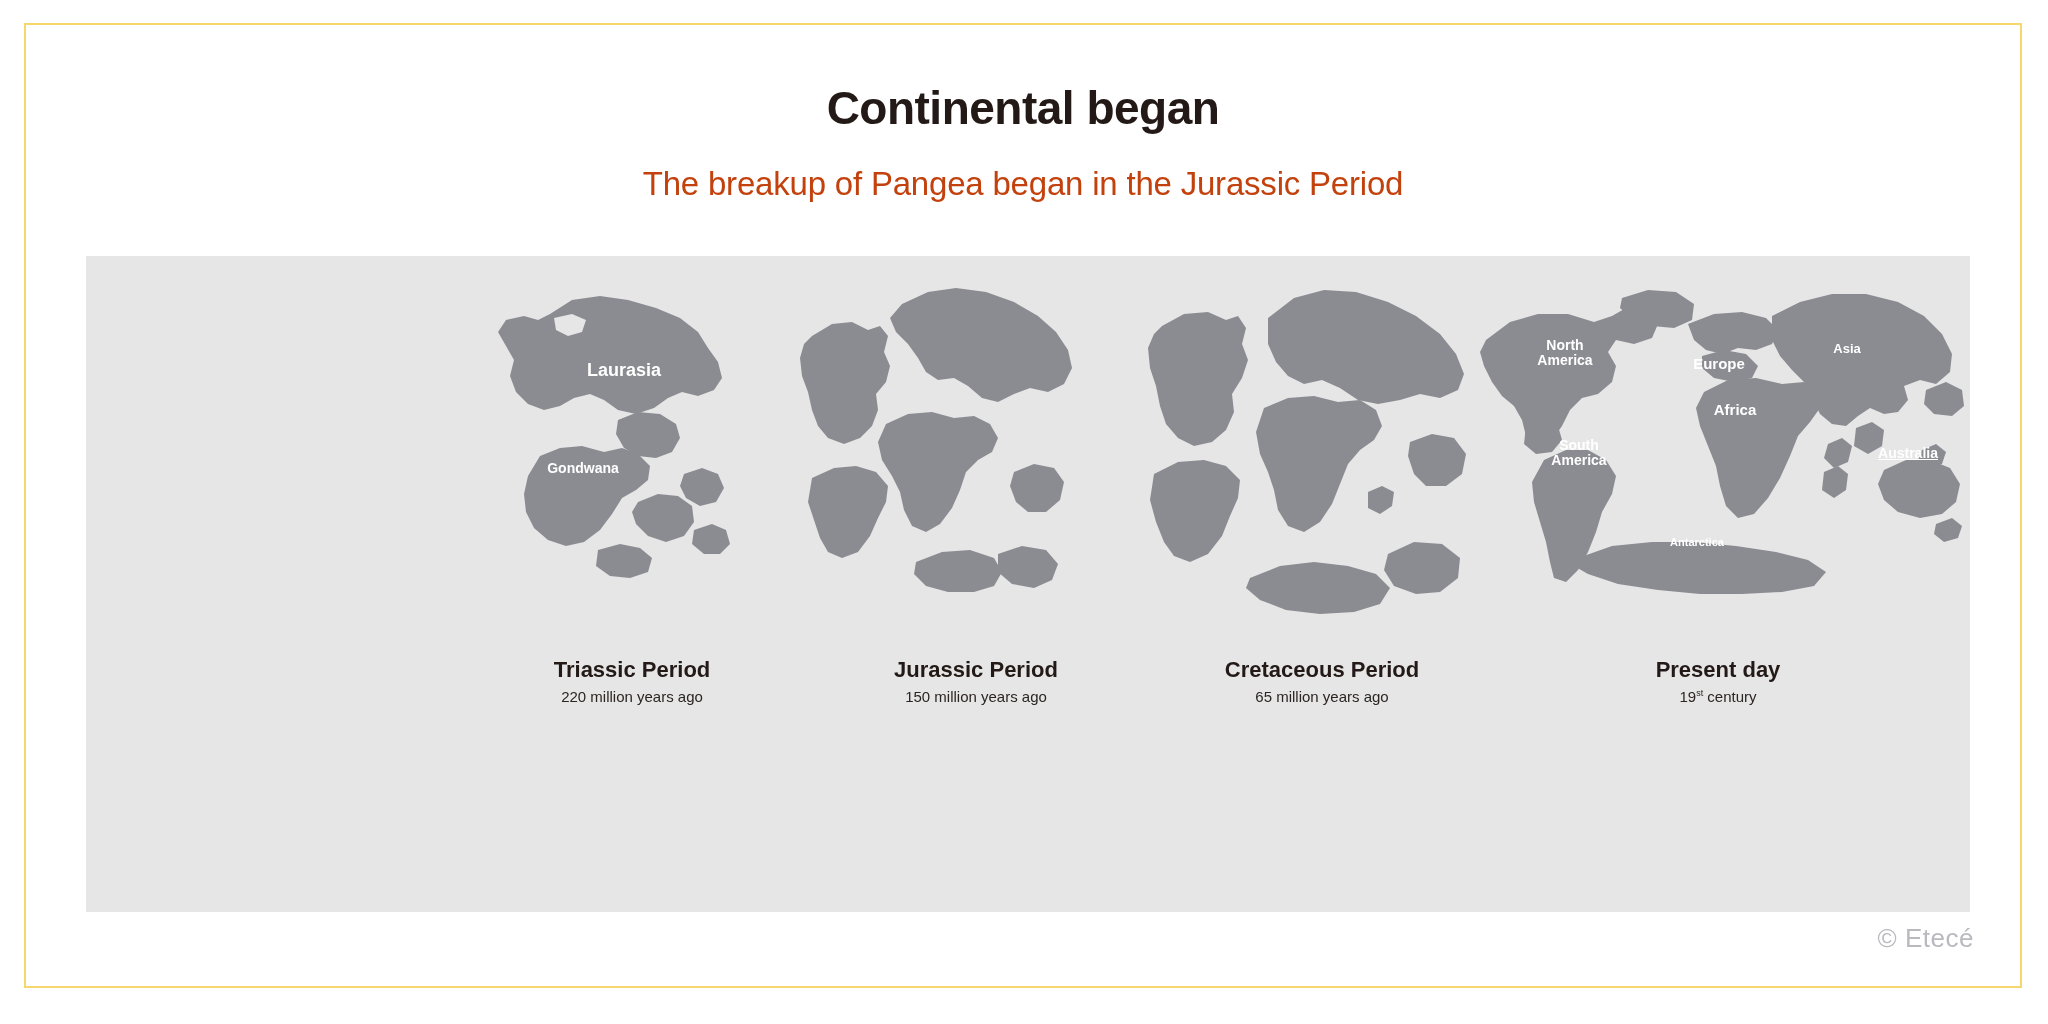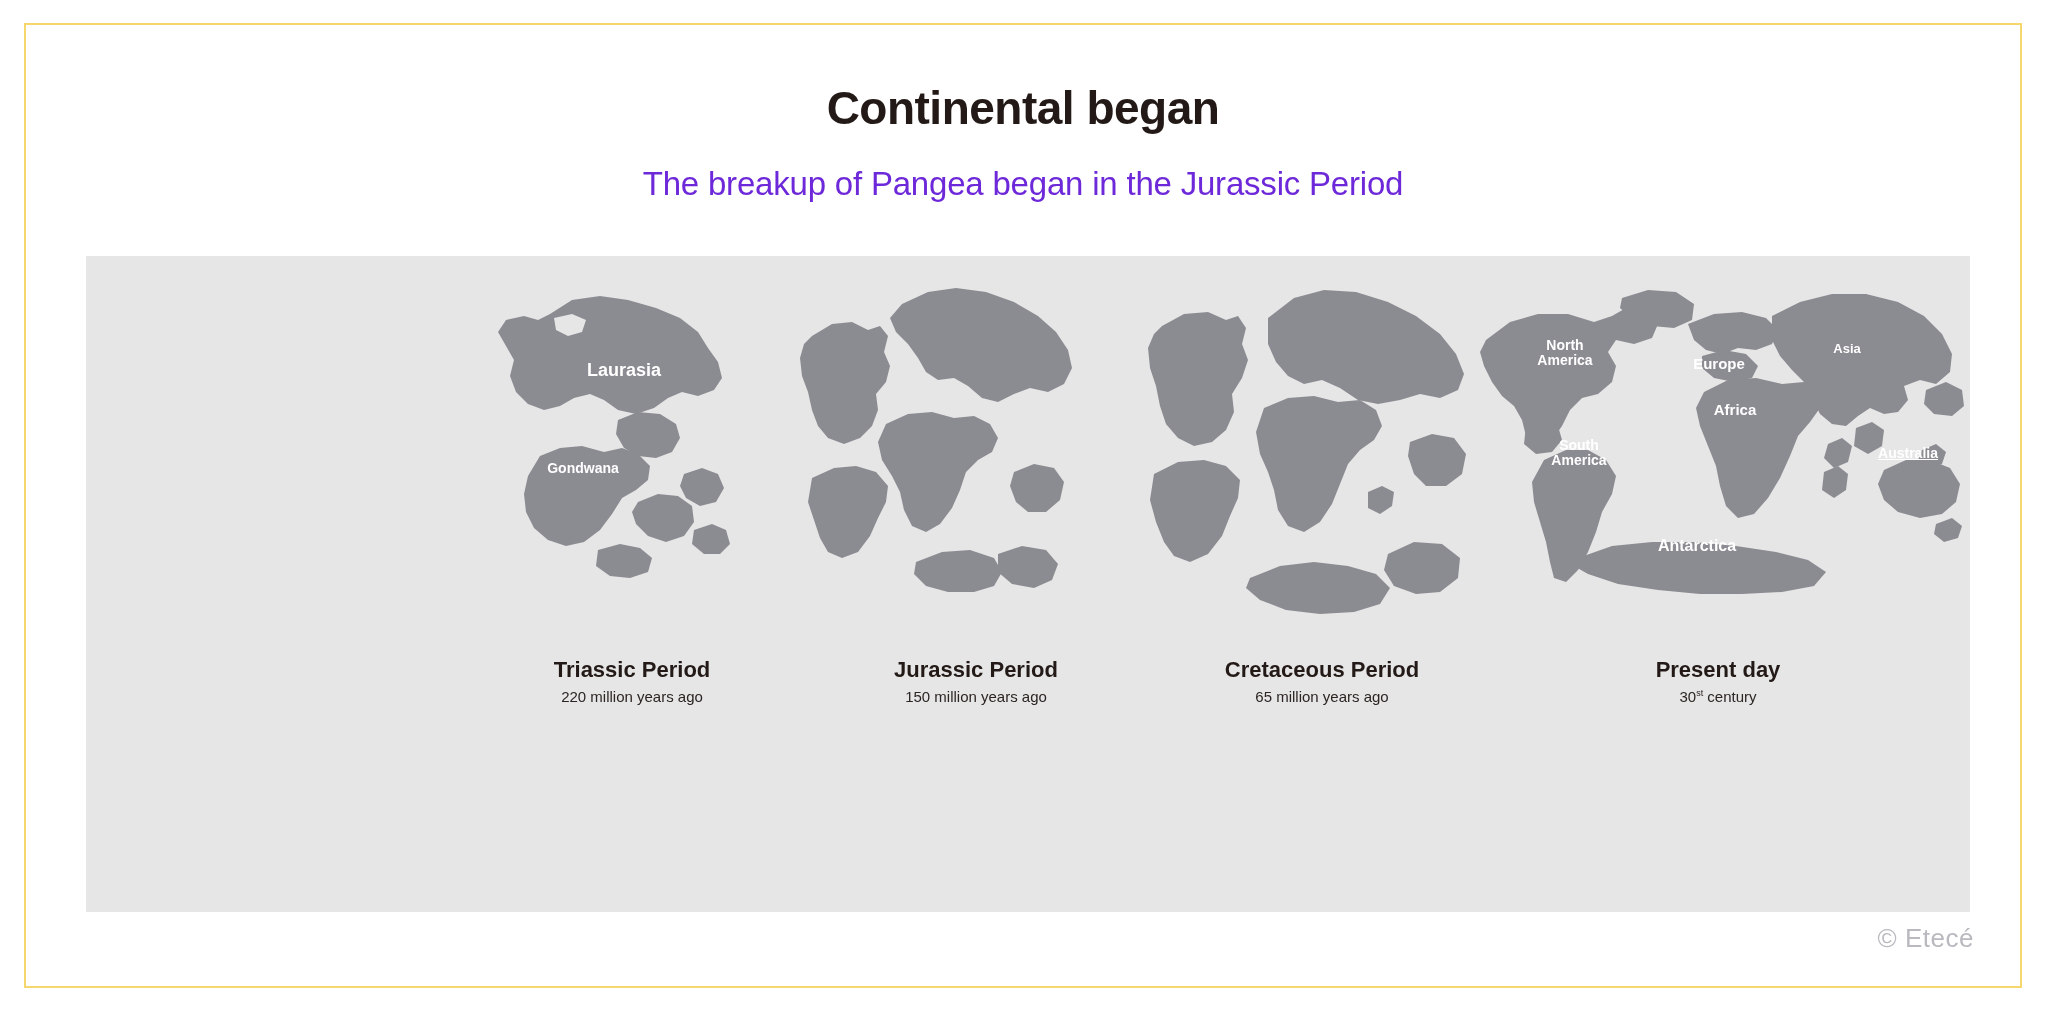--- a/index.html
+++ b/index.html
@@ -11,21 +11,21 @@
   #frame{
     position:absolute;left:24px;top:23px;width:1998px;height:965px;
     border:2px solid #f5d76e;box-sizing:border-box;background:#ffffff;
   }
   #title{
     position:absolute;left:0;top:56px;width:100%;text-align:center;
     font-size:46px;font-weight:bold;color:#231a17;letter-spacing:-0.5px;
   }
   #subtitle{
     position:absolute;left:0;top:140px;width:100%;text-align:center;
-    font-size:33px;font-weight:normal;color:#6d28d9;letter-spacing:-0.2px;
+    font-size:33px;font-weight:normal;color:#c2410c;letter-spacing:-0.2px;
   }
   #panel{
     position:absolute;left:60px;top:231px;width:1884px;height:656px;
     background:#e6e6e6;
   }
   .stage{position:absolute;top:0;height:100%;}
   .maparea{position:absolute;left:0;top:18px;width:100%;height:360px;}
   .maparea svg{width:100%;height:100%;display:block;overflow:visible;}
   .land{fill:#8b8b92;}
   .cap-title{
@@ -218,22 +218,22 @@
         </svg>
       </div>
       <div class="lbl" style="left:44px;top:82px;width:110px;font-size:14px;">North
 America</div>
       <div class="lbl" style="left:58px;top:182px;width:110px;font-size:14px;">South
 America</div>
       <div class="lbl" style="left:198px;top:100px;width:110px;font-size:15px;">Europe</div>
       <div class="lbl" style="left:214px;top:146px;width:110px;font-size:15px;">Africa</div>
       <div class="lbl" style="left:336px;top:86px;width:90px;font-size:13px;">Asia</div>
       <div class="lbl" style="left:382px;top:190px;width:120px;font-size:14px;text-decoration:underline;">Australia</div>
-      <div class="lbl" style="left:166px;top:281px;width:130px;font-size:16px;">Antarctica</div>
+      <div class="lbl" style="left:166px;top:281px;width:130px;font-size:11px;">Antarctica</div>
       <div class="cap-title">Present day</div>
-      <div class="cap-sub"><span>30</span><sup>st</sup><span> century</span></div>
+      <div class="cap-sub"><span>19</span><sup>st</sup><span> century</span></div>
     </div>
 
   </div>
 
   <div id="watermark"><span>©</span> <span>Etecé</span></div>
 
 </div>
 
 </body></html>

